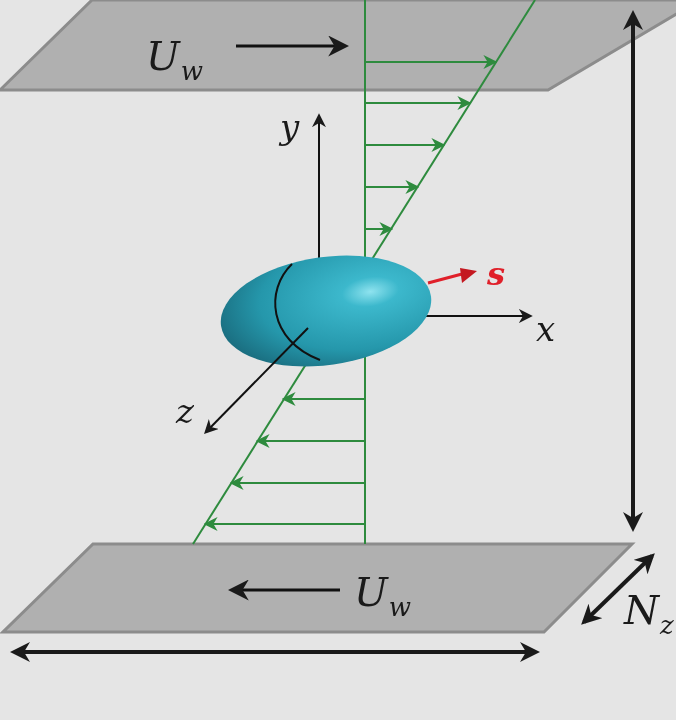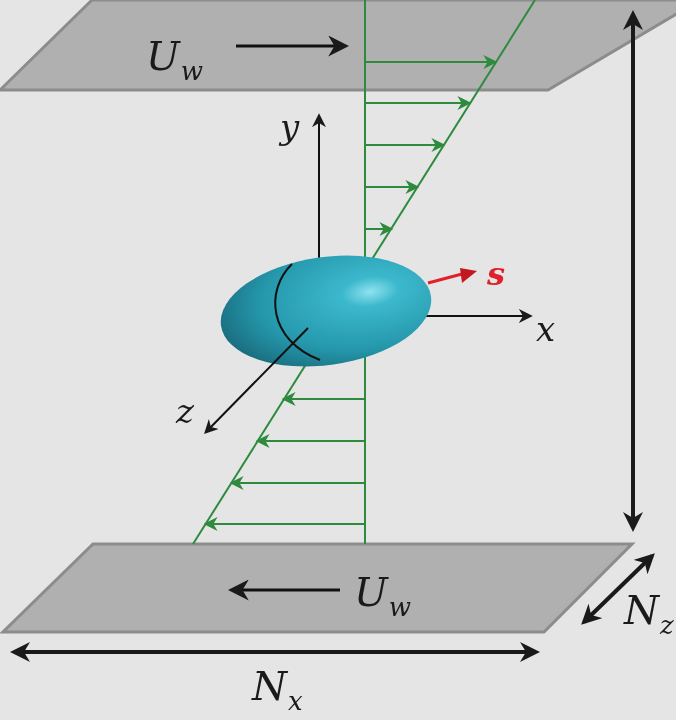--- a/index.html
+++ b/index.html
@@ -84,19 +84,16 @@
   <div class="lbl big" style="left:146px;top:36px;">
     <span>U</span><span class="sub">w</span>
   </div>
   <div class="lbl big" style="left:354px;top:572px;">
     <span>U</span><span class="sub">w</span>
   </div>
   <div class="lbl axis" style="left:280px;top:110px;">y</div>
   <div class="lbl axis" style="left:536px;top:312px;">x</div>
   <div class="lbl axis" style="left:176px;top:394px;">z</div>
   <div class="lbl svec" style="left:487px;top:258px;color:#e0202a;">s</div>
-  <div class="lbl big" style="left:252px;top:666px;">
-    <span>N</span><span class="sub">x</span>
-  </div>
   <div class="lbl big" style="left:624px;top:590px;">
     <span>N</span><span class="sub">z</span>
   </div>
 </div>
 
 </body></html>

